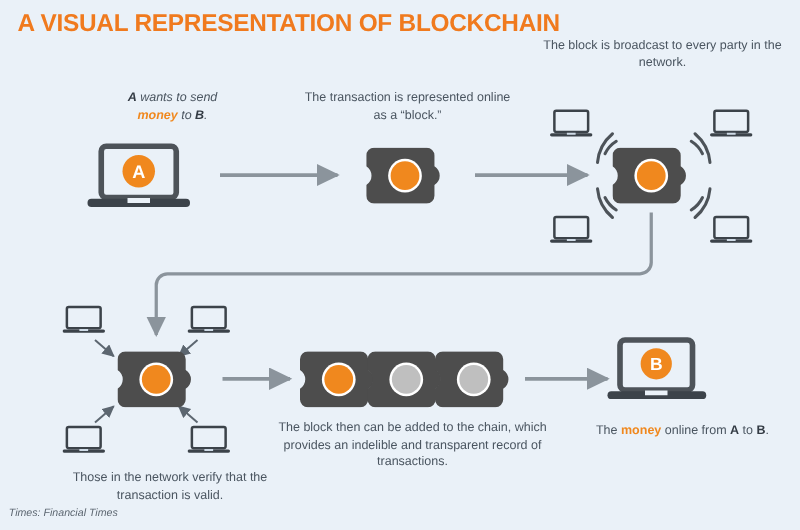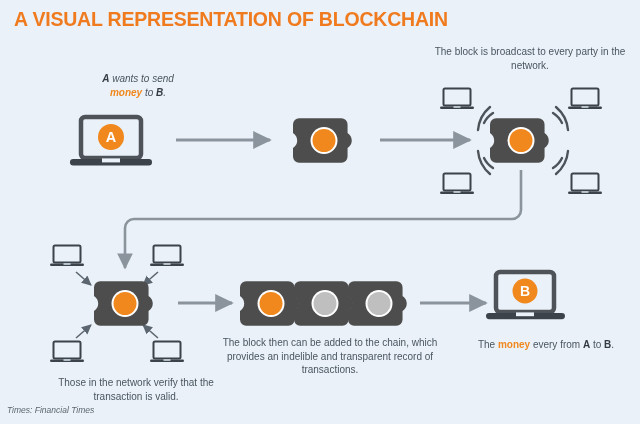--- a/index.html
+++ b/index.html
@@ -44,21 +44,21 @@
     font-style: italic;
     color: #5c6670;
   }
   .svglayer {
     position: absolute;
     left: 0; top: 0;
     width: 640px; height: 424px;
   }
   .cap-a   { left: 78px;  top: 72px;  width: 120px; font-style: italic; }
   .cap-tx  { left: 238px; top: 72px;  width: 176px; }
-  .cap-bc  { left: 428px; top: 45px;  width: 204px; }
+  .cap-bc  { left: 428px; top: 30px;  width: 204px; }
   .cap-ver { left: 36px;  top: 376px; width: 200px; }
   .cap-chn { left: 220px; top: 336px; width: 220px; }
   .cap-mon { left: 466px; top: 338px; width: 160px; }
 </style>
 </head>
 <body>
 
 <div id="page">
 
   <div class="title">A VISUAL REPRESENTATION OF BLOCKCHAIN</div>
@@ -180,26 +180,27 @@
       <circle cx="525" cy="291" r="12.5" fill="#f0881e"></circle>
       <text x="525" y="296" font-family="Liberation Sans, sans-serif" font-size="14" font-weight="bold" fill="#ffffff" text-anchor="middle">B</text>
     </g>
   </svg>
 
   <div class="cap cap-a">
     <b>A</b><span> wants to send</span><br>
     <span class="money">money</span><span> to </span><b>B</b><span>.</span>
   </div>
 
+  <div class="cap cap-tx">The transaction is represented online as a “block.”</div>
 
   <div class="cap cap-bc">The block is broadcast to every party in the network.</div>
 
   <div class="cap cap-ver">Those in the network verify that the transaction is valid.</div>
 
   <div class="cap cap-chn">The block then can be added to the chain, which provides an indelible and transparent record of transactions.</div>
 
   <div class="cap cap-mon">
-    <span>The </span><span class="money">money</span><span> every from </span><b>A</b><span> to </span><b>B</b><span>.</span>
+    <span>The </span><span class="money">money</span><span> online from </span><b>A</b><span> to </span><b>B</b><span>.</span>
   </div>
 
   <div class="source">Times: Financial Times</div>
 
 </div>
 
 </body></html>

